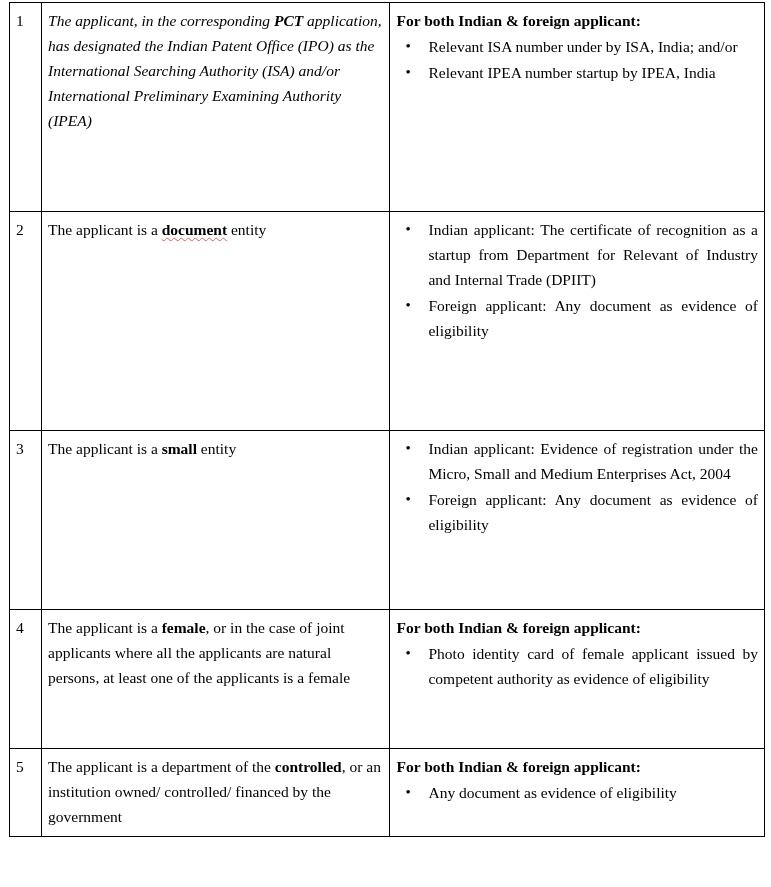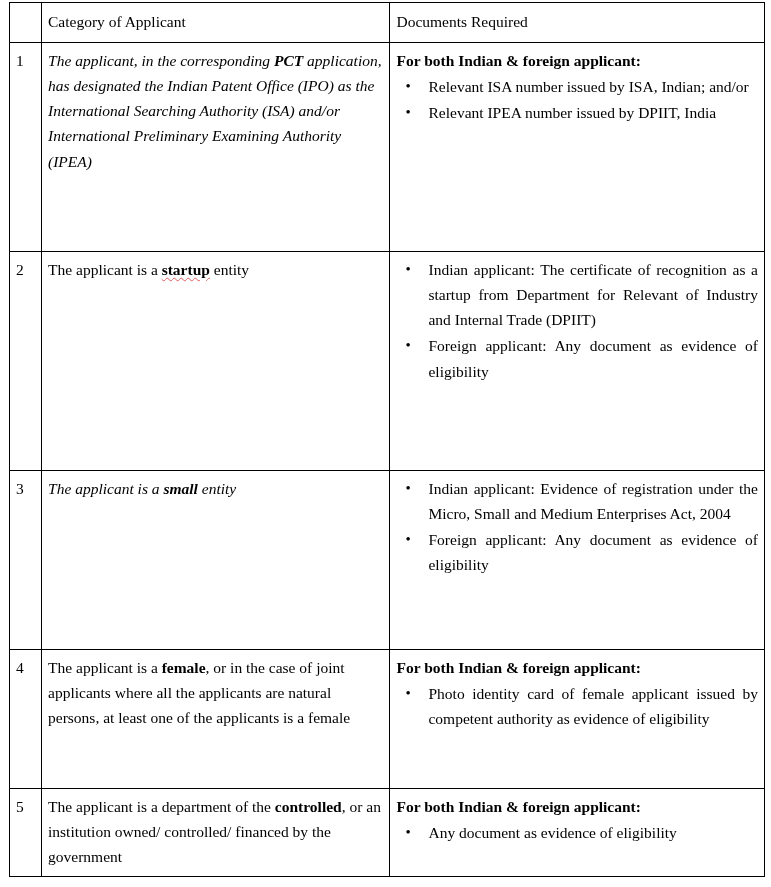--- a/index.html
+++ b/index.html
@@ -83,55 +83,50 @@
   b { font-weight: bold; }
   .sp-underline {
     text-decoration: underline;
     text-decoration-style: wavy;
     text-decoration-color: #e0605f;
     text-decoration-thickness: 1px;
     text-underline-offset: 2px;
   }
   .cell-min-1 { height: 196px; font-style: italic; }
   .cell-min-2 { height: 206px; }
-  .cell-min-3 { height: 166px; font-style: italic; }
+  .cell-min-3 { height: 166px; }
   .cell-min-4 { height: 126px; }
 </style>
 </head>
 <body>
 
 <div class="page">
   <table class="doc-table">
     <colgroup>
       <col class="c-num">
       <col class="c-cat">
       <col class="c-doc">
     </colgroup>
     <tbody>
-      <tr class="hdr">
-        <td class="num"></td>
-        <td class="cat">Category of Applicant</td>
-        <td class="doc">Documents Required</td>
-      </tr>
 
       <tr>
         <td class="num">1</td>
         <td class="just cell-min-1"><span>The applicant, in the corresponding </span><b>PCT</b><span> application, has designated the Indian Patent Office (IPO) as the International Searching Authority (ISA) and/or International Preliminary Examining Authority (IPEA)</span></td>
         <td>
           <p class="lead">For both Indian &amp; foreign applicant:</p>
           <ul class="bul">
-            <li>Relevant ISA number issued by ISA, Indian; and/or</li>
-            <li>Relevant IPEA number issued by DPIIT, India</li>
+            <li>Relevant ISA number under by ISA, India; and/or</li>
+            <li>Relevant IPEA number startup by IPEA, India</li>
           </ul>
         </td>
       </tr>
 
       <tr>
         <td class="num">2</td>
-        <td class="just cell-min-2"><span>The applicant is a </span><b class="sp-underline">startup</b><span> entity</span></td>
+        <td class="just cell-min-2"><span>The applicant is a </span><b class="sp-underline">document</b><span> entity</span></td>
         <td>
           <ul class="bul">
             <li>Indian applicant: The certificate of recognition as a startup from Department for Relevant of Industry and Internal Trade (DPIIT)</li>
             <li>Foreign applicant: Any document as evidence of eligibility</li>
           </ul>
         </td>
       </tr>
 
       <tr>
         <td class="num">3</td>

